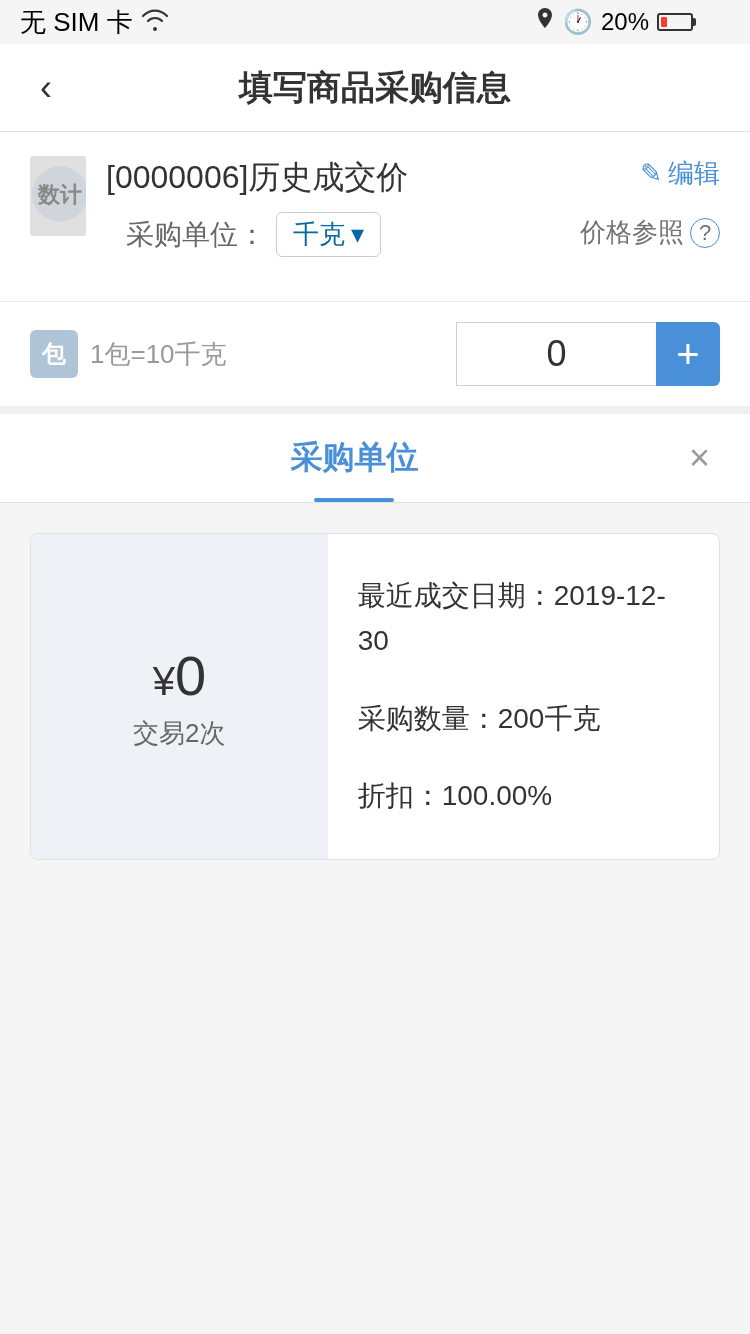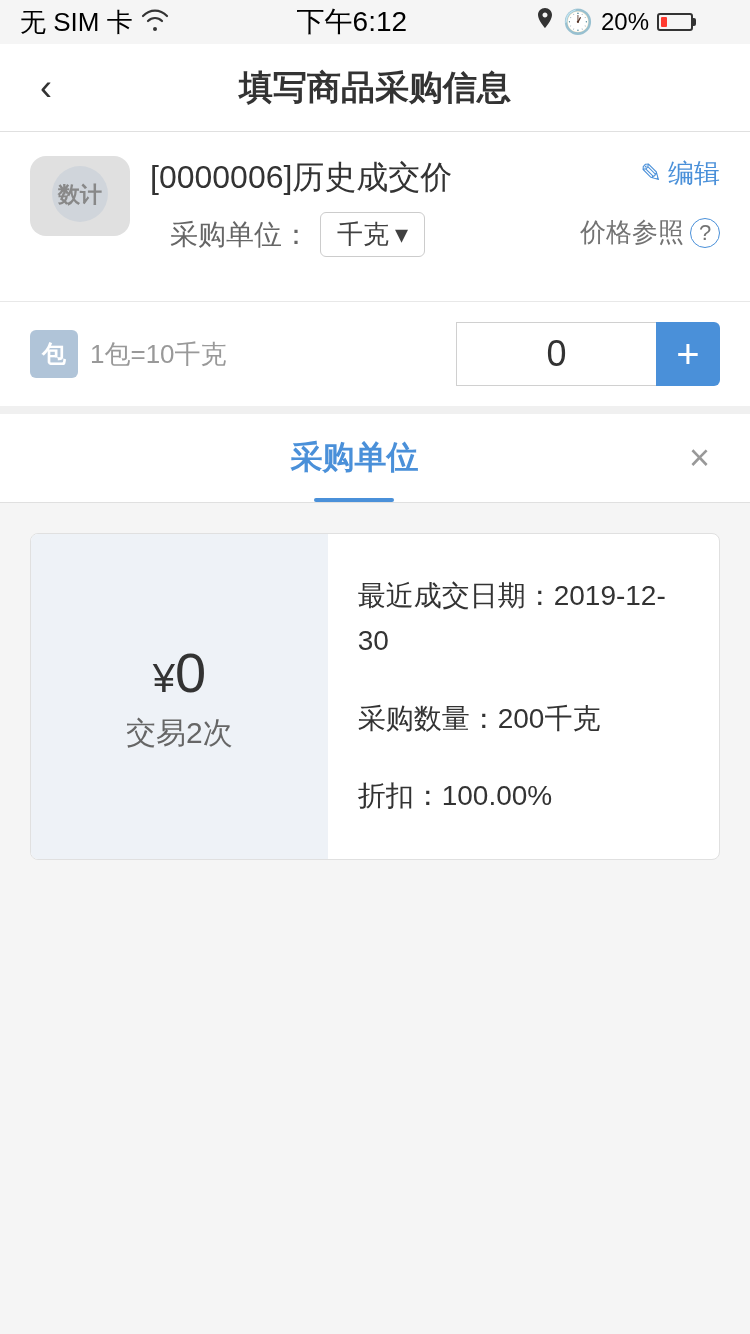--- a/index.html
+++ b/index.html
@@ -110,27 +110,26 @@
       align-items: flex-start;
       justify-content: space-between;
       margin-bottom: 20px;
     }
     .product-left {
       display: flex;
       align-items: flex-start;
       gap: 20px;
     }
     .product-thumbnail {
-      width: 100px;
+      width: 56px;
       height: 80px;
       background: #e0e0e0;
-      border-radius: 16px;
-      display: flex;
-      align-items: center;
-      justify-content: center;
+      border-radius: 3px;
+      display: flex;
+      align-items: center;
       overflow: hidden;
       flex-shrink: 0;
     }
     .owl-logo {
       font-size: 28px;
       color: #888;
       font-weight: bold;
       line-height: 1;
     }
     .product-info {
@@ -151,21 +150,21 @@
     .product-unit-label {
       font-size: 28px;
       color: #666;
       margin-left: 20px;
     }
     .unit-select {
       border: 1px solid #ccc;
       border-radius: 6px;
       padding: 4px 16px;
       font-size: 26px;
-      color: #404040;
+      color: #0369a1;
       background: #fff;
       display: flex;
       align-items: center;
       gap: 6px;
     }
     .edit-btn {
       font-size: 26px;
       color: #4a90d9;
       display: flex;
       align-items: center;
@@ -307,21 +306,21 @@
       align-items: center;
       justify-content: center;
       padding: 40px 30px;
     }
     .history-price {
       font-size: 56px;
       color: #333;
       font-weight: 500;
     }
     .history-count {
-      font-size: 30px;
+      font-size: 26px;
       color: #666;
       margin-top: 8px;
     }
     .history-right {
       flex: 1.4;
       padding: 40px 30px;
       display: flex;
       flex-direction: column;
       justify-content: center;
       gap: 33px;
@@ -339,21 +338,20 @@
   <div class="status-left">
     <span>无 SIM 卡</span>
     <span>
       <svg width="28" height="22" viewBox="0 0 28 22" fill="none" xmlns="http://www.w3.org/2000/svg">
         <path d="M14 18a2 2 0 110 4 2 2 0 010-4z" fill="#333"></path>
         <path d="M7 12c1.9-1.9 4.4-3 7-3s5.1 1.1 7 3" stroke="#333" stroke-width="2.2" fill="none" stroke-linecap="round"></path>
         <path d="M2 7c3.3-3.3 7.8-5.3 12-5.3s8.7 2 12 5.3" stroke="#333" stroke-width="2.2" fill="none" stroke-linecap="round"></path>
       </svg>
     </span>
   </div>
-  <div class="status-center">下午6:12</div>
   <div class="status-right">
     <span>
       <svg width="20" height="22" viewBox="0 0 20 22">
           <path d="M10 0C6.1 0 3 3.1 3 7c0 5.2 7 13 7 13s7-7.8 7-13c0-3.9-3.1-7-7-7zm0 9.5c-1.4 0-2.5-1.1-2.5-2.5S8.6 4.5 10 4.5s2.5 1.1 2.5 2.5S11.4 9.5 10 9.5z" fill="#333"></path>
         </svg>
     </span>
     <span>🕐</span>
     <span>20%</span>
     <span class="battery-icon">
       <span class="battery-body">

